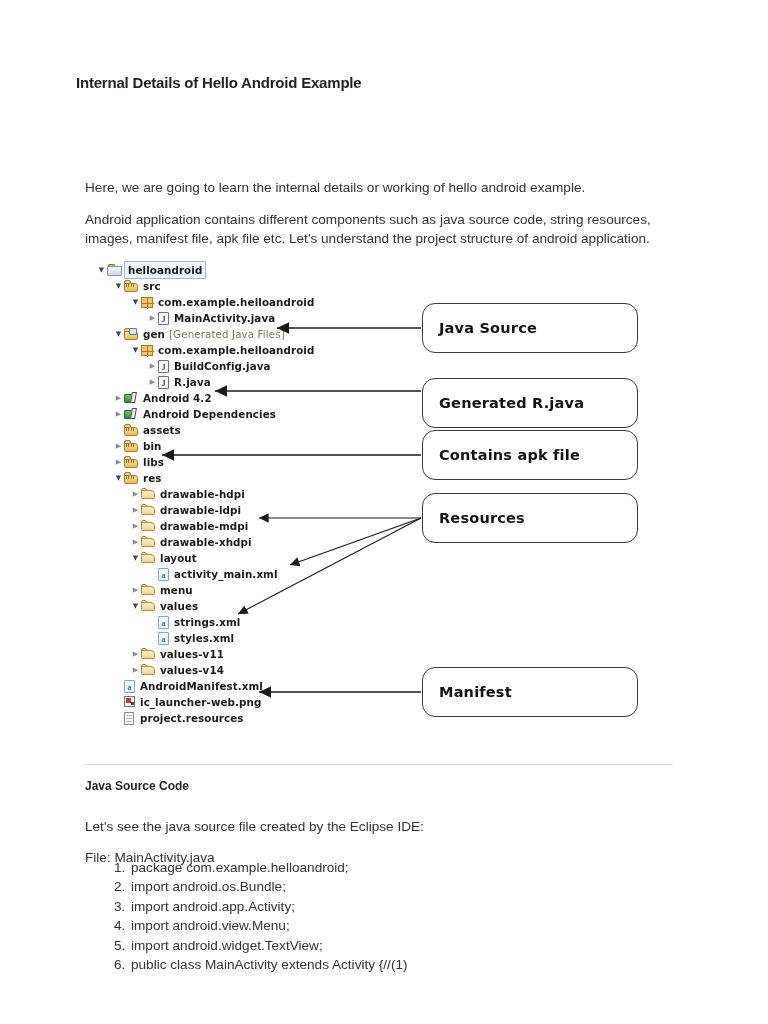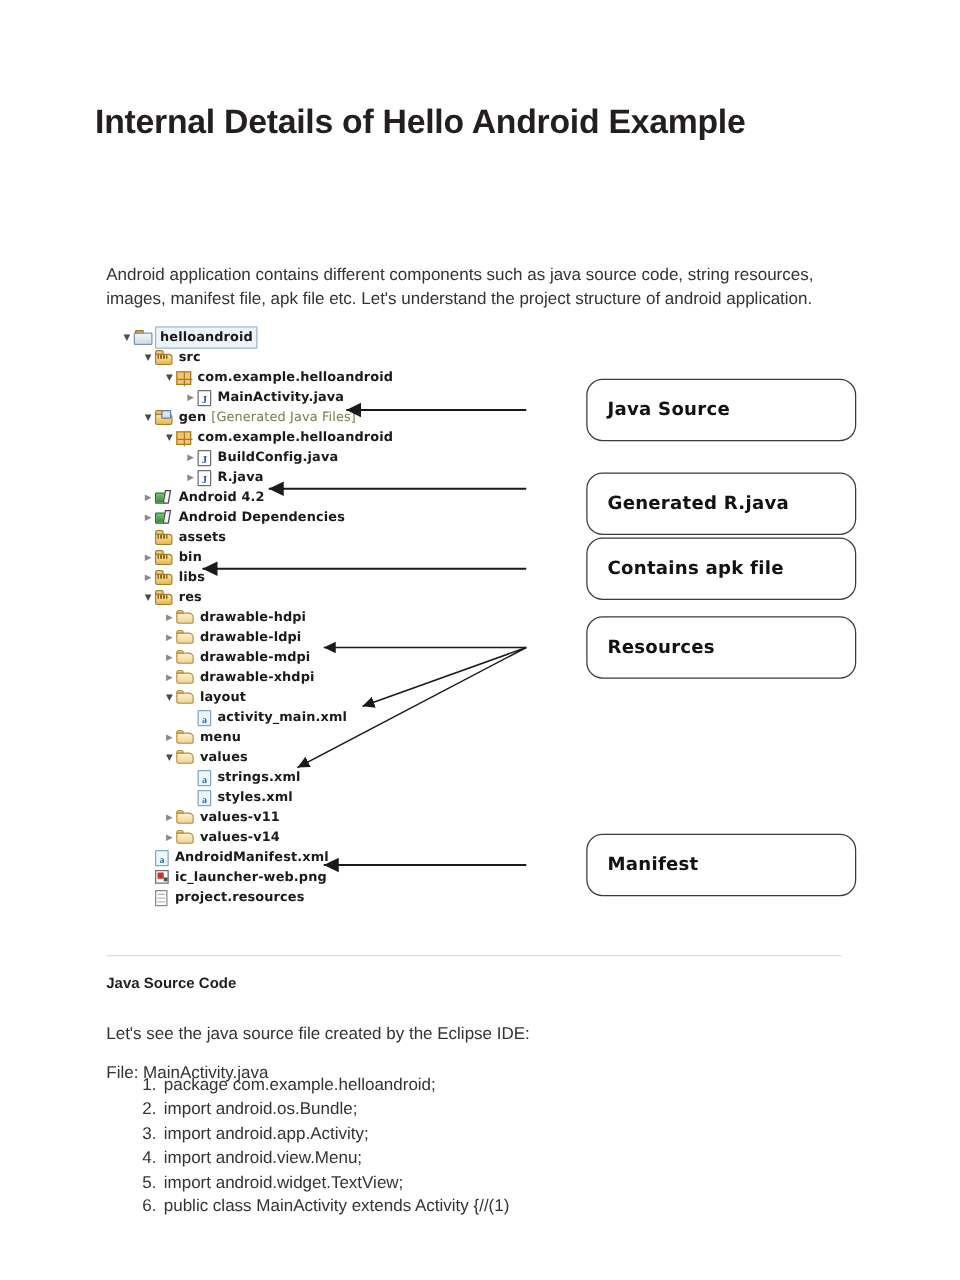--- a/index.html
+++ b/index.html
@@ -9,21 +9,21 @@
     background: #ffffff;
     font-family: "Liberation Sans", sans-serif;
     color: #231f20;
     overflow: hidden;
   }
   .page { position: relative; width: 768px; height: 1024px; background:#fff; }
 
   
   .doc-title {
     position: absolute; left: 76px; top: 64px;
-    font-size: 27px; font-weight: bold; letter-spacing: -0.2px;
+    font-size: 15px; font-weight: bold; letter-spacing: -0.2px;
     color: #231f20;
   }
 
   
   .para {
     position: absolute; left: 85px;
     width: 588px;
     font-size: 13.6px; line-height: 19.5px; color: #333333;
   }
   #para1 { top: 164px; }
@@ -126,21 +126,20 @@
     position: absolute;
     background: #ffffff;
     border: 1.6px solid #3b3b3b;
     border-radius: 13px;
     display: flex; align-items: center;
     padding-left: 16px;
     font-family: "DejaVu Sans", sans-serif;
     font-size: 14.5px; font-weight: bold;
     color: #121212;
     letter-spacing: .2px;
-    margin-left: 47px;
   }
 
   
   .arrows { position: absolute; left: 0; top: 0; width: 768px; height: 1024px; pointer-events: none; }
 
   
   .divider {
     position: absolute; left: 85px; top: 764px; width: 588px; height: 1px;
     background: #dddddd;
   }
@@ -157,20 +156,21 @@
   }
   .ol-code li { padding-left: 2px; }
 </style>
 </head>
 <body>
 
 <div class="page">
 
   <h1 class="doc-title">Internal Details of Hello Android Example</h1>
 
+  <p class="para" id="para1">Here, we are going to learn the internal details or working of hello android example.</p>
   <p class="para" id="para2">Android application contains different components such as java source code, string resources, images, manifest file, apk file etc. Let's understand the project structure of android application.</p>
 
   <div class="tree" id="tree">
       <div class="row" style="padding-left: 0px;">
         <span class="twisty open">▼</span>
         <span class="ico ic-proj">
           <span class="tab"></span>
           <span class="body"></span>
         </span>
         <span class="lbl sel">helloandroid</span>

